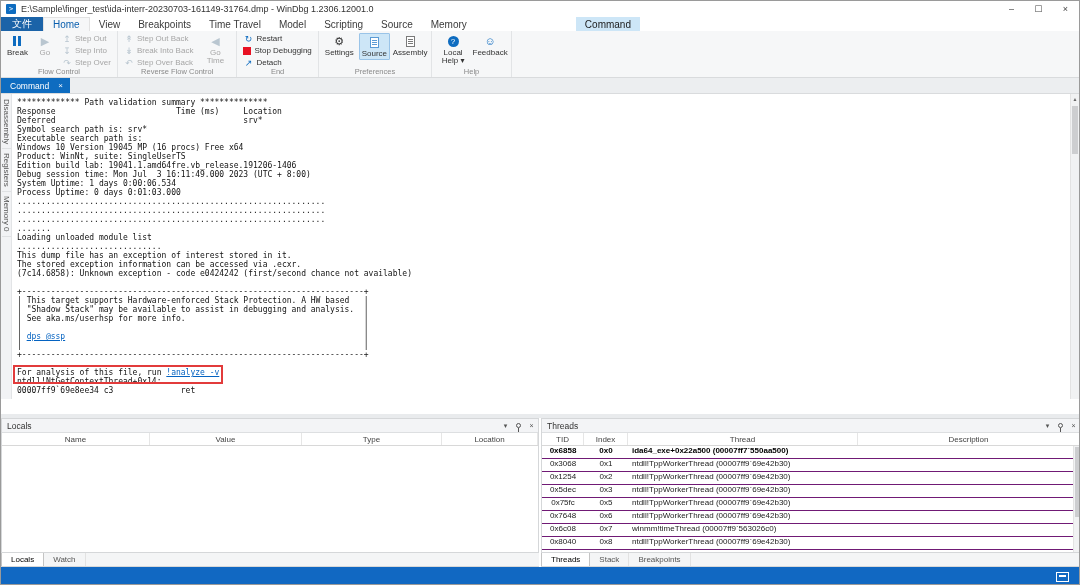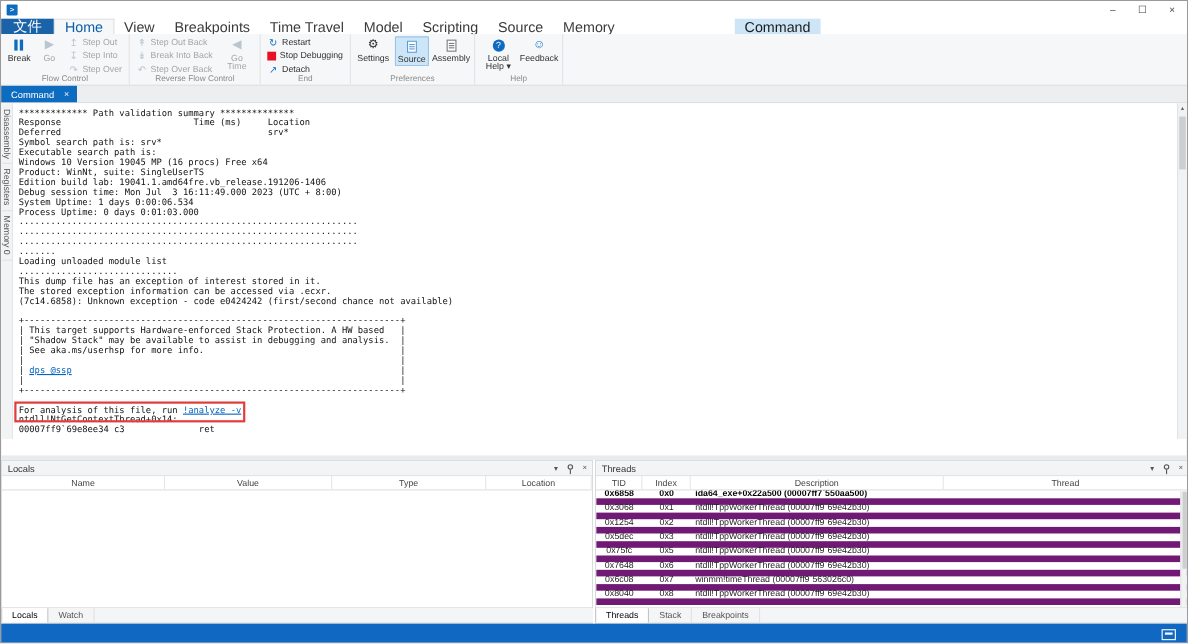--- a/index.html
+++ b/index.html
@@ -8,21 +8,21 @@
   #win{position:relative;width:1080px;height:585px;background:#fff;overflow:hidden;border:1px solid #9a9a9a}
 
   
   .titlebar{position:absolute;left:0;top:0;width:100%;height:16px;background:#fff;display:flex;align-items:center}
   .app-icon{width:10px;height:10px;margin:0 5px 0 5px;background:var(--accent,#0e6cc0);color:#fff;font-size:7px;line-height:10px;text-align:center;border-radius:1px;font-family:"DejaVu Sans Mono",monospace}
   .title-text{font-size:9px;color:#333;white-space:nowrap}
   .win-controls{margin-left:auto;display:flex;height:100%}
   .win-btn{width:27px;height:100%;display:flex;align-items:center;justify-content:center;font-size:9px;color:#444}
 
   
-  .menubar{position:absolute;left:0;top:16px;width:100%;height:14px;background:#fff;display:flex;align-items:stretch;font-size:13px}
+  .menubar{position:absolute;left:0;top:16px;width:100%;height:14px;background:#fff;display:flex;align-items:stretch;font-size:10px}
   .rtab{padding:0 9px;display:flex;align-items:center;color:#3b3b3b;white-space:nowrap}
   .rtab.file{background:var(--file-tab,#1b63a8);color:#fff;padding:0 11px}
   .rtab.active{background:#f6f7f8;border:1px solid #e2e2e2;border-bottom:none;color:#0a5fae}
   .rtab.contextual{background:var(--tab-contextual,#cde6f7);margin-left:100px;color:#1a1a1a}
 
   
   .ribbon{position:absolute;left:0;top:30px;width:100%;height:47px;background:#f6f7f8;border-bottom:1px solid #d9dbdd;display:flex}
   .rgroup{position:relative;padding:2px 4px 12px 4px;border-right:1px solid #e2e4e6;display:flex;align-items:flex-start;gap:3px}
   .rg-label{position:absolute;left:0;bottom:1px;width:100%;text-align:center;font-size:7.5px;color:#8a8a8a;white-space:nowrap}
   .rbtn-lg{display:flex;flex-direction:column;align-items:center;gap:1px;padding:1px 2px;font-size:8px;color:#333;min-width:24px;max-width:34px;text-align:center;line-height:8px}
@@ -78,21 +78,21 @@
   .colcell{display:flex;align-items:center;justify-content:center;border-right:1px solid #e6e6e6;overflow:hidden}
   .panel-locals .colcell:nth-child(1){width:148px}
   .panel-locals .colcell:nth-child(2){width:152px}
   .panel-locals .colcell:nth-child(3){width:140px}
   .panel-locals .colcell:nth-child(4){flex:1}
   .panel-threads .colcell:nth-child(1){width:42px}
   .panel-threads .colcell:nth-child(2){width:44px}
   .panel-threads .colcell:nth-child(3){width:230px}
   .panel-threads .colcell:nth-child(4){flex:1}
   .pbody{position:relative;height:106px;overflow:hidden;background:#fff}
-  .trow{display:flex;height:13px;border-bottom:6px solid #701a75;font-size:8px;color:#222;align-items:flex-end}
+  .trow{display:flex;height:13px;border-bottom:1px solid #701a75;font-size:8px;color:#222;align-items:flex-start}
   .trow.bold{font-weight:bold;color:#000}
   .tcell{overflow:hidden;white-space:nowrap}
   .tcell.tid{width:42px;text-align:center}
   .tcell.index{width:44px;text-align:center}
   .tcell.thread{width:230px;padding-left:4px}
   .tcell.desc{flex:1;padding-left:4px}
   .tscroll{position:absolute;right:0;top:0;width:7px;height:100%;background:#f1f2f3;border-left:1px solid #e3e3e3}
   .tscroll .thumb{position:absolute;left:1px;right:1px;top:1px;height:70px;background:#cdced0}
 
   
@@ -107,20 +107,21 @@
   .sb-icon{margin-left:auto;margin-right:10px;width:13px;height:10px;border:1px solid #fff;position:relative}
   .sb-icon::after{content:"";position:absolute;left:2px;top:2px;right:2px;height:2px;background:#fff}
 </style>
 </head>
 <body>
 
 <div id="win">
 
   <div class="titlebar">
     <div class="app-icon">&gt;</div>
+    <div class="title-text">E:\Sample\finger_test\ida-interr-20230703-161149-31764.dmp - WinDbg 1.2306.12001.0</div>
     <div class="win-controls">
       <div class="win-btn">–</div>
       <div class="win-btn">☐</div>
       <div class="win-btn">×</div>
     </div>
   </div>
 
   <div class="menubar">
       <div class="rtab file">文件</div>
       <div class="rtab active">Home</div>
@@ -288,22 +289,22 @@
       <span>Threads</span>
       <span class="pctrl">
         <span class="pbtn">▾</span>
         <span class="pbtn"><span class="pin-glyph"></span></span>
         <span class="pbtn">×</span>
       </span>
     </div>
     <div class="colhead">
         <div class="colcell">TID</div>
         <div class="colcell">Index</div>
+        <div class="colcell">Thread</div>
         <div class="colcell">Description</div>
-        <div class="colcell">Thread</div>
       </div>
     <div class="pbody">
       <div class="trow bold">
           <div class="tcell tid">0x6858</div>
           <div class="tcell index">0x0</div>
           <div class="tcell thread">ida64_exe+0x22a500 (00007ff7`550aa500)</div>
           <div class="tcell desc"></div>
         </div>
         <div class="trow">
           <div class="tcell tid">0x3068</div>

